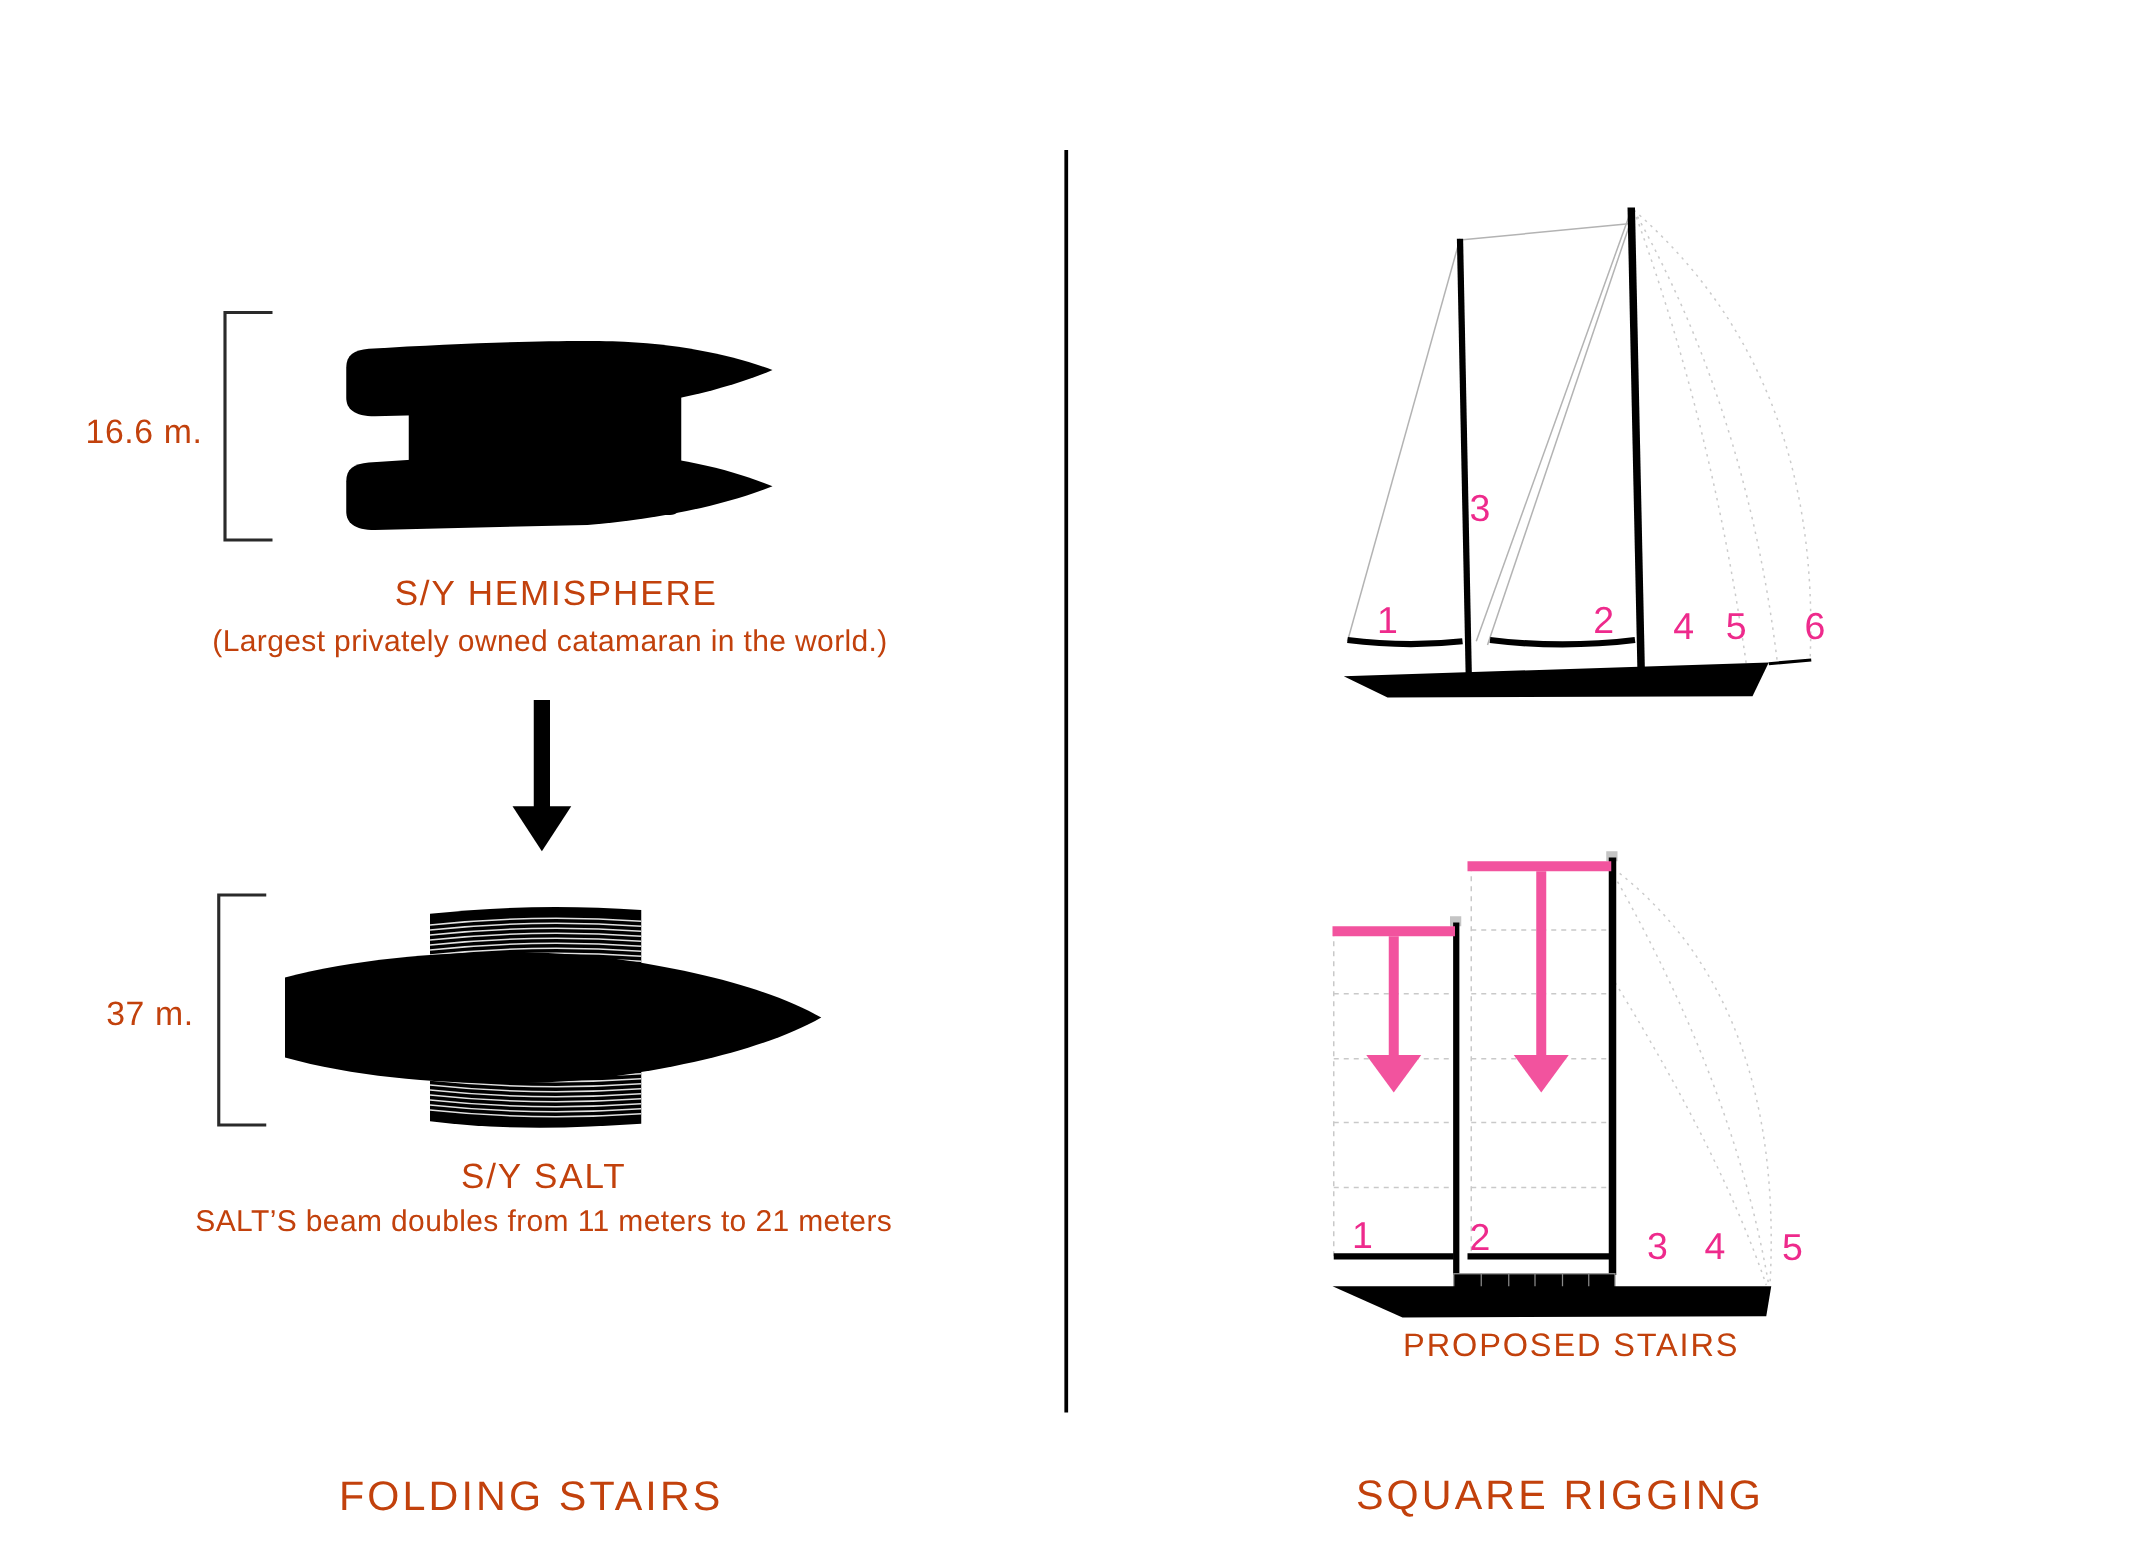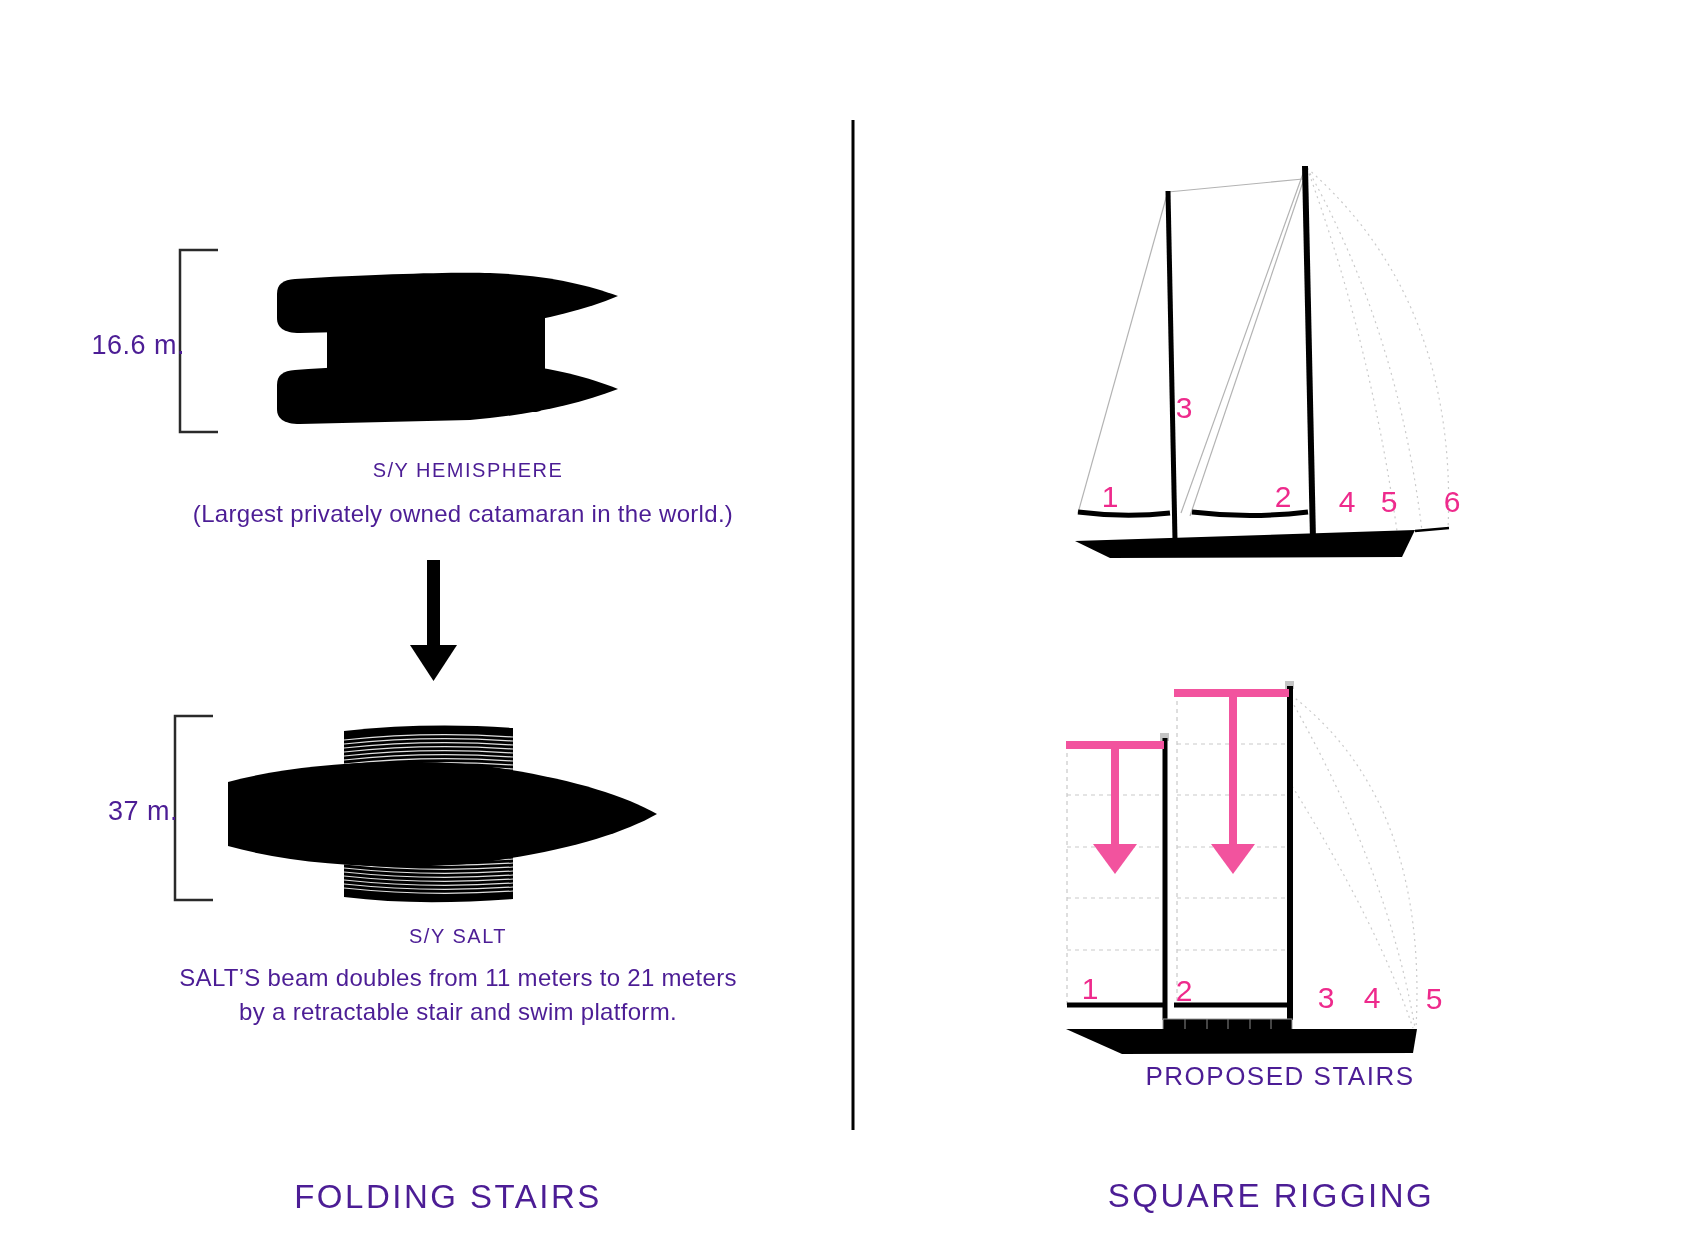--- a/index.html
+++ b/index.html
@@ -2,26 +2,26 @@
 <html><head>
 <meta charset="utf-8">
 <style>
   html,body{margin:0;padding:0;background:#ffffff;}
   #stage{
     position:relative;width:1705px;height:1250px;background:#ffffff;
     font-family:"Liberation Sans",sans-serif;overflow:hidden;
   }
   #art{position:absolute;left:0;top:0;}
   .lbl{
-    position:absolute;color:#4c1d95;white-space:nowrap;
-    font-family:"Liberation Sans",sans-serif;font-weight:400;margin-left:23px;
+    position:absolute;color:#c2410c;white-space:nowrap;
+    font-family:"Liberation Sans",sans-serif;font-weight:400;
   }
   .center{transform:translateX(-50%);}
   .rightal{transform:translateX(-100%);}
-  .name-title{font-size:20px;letter-spacing:1.5px;}
+  .name-title{font-size:28px;letter-spacing:1.5px;}
   .caption{font-size:24px;letter-spacing:0.3px;}
   .measure{font-size:27px;letter-spacing:0.5px;}
   .footer{font-size:33px;letter-spacing:2.5px;}
   .diagram-label{font-size:26px;letter-spacing:1.5px;}
   .sailnum{
     position:absolute;transform:translate(-50%,-50%);
     font-size:30px;color:#ee2a8c;font-weight:400;
   }
 </style>
 </head>
@@ -179,21 +179,20 @@
     </g>
   </svg>
 
   <div class="lbl measure rightal" style="left:162px;top:330px;">16.6 m.</div>
   <div class="lbl name-title center" style="left:445px;top:459px;">S/Y HEMISPHERE</div>
   <div class="lbl caption center" style="left:440px;top:500px;">(Largest privately owned catamaran in the world.)</div>
 
   <div class="lbl measure rightal" style="left:155px;top:796px;">37 m.</div>
   <div class="lbl name-title center" style="left:435px;top:925px;">S/Y SALT</div>
   <div class="lbl caption center" style="left:435px;top:964px;text-align:center;">SALT’S beam doubles from 11 meters to 21 meters</div>
-  <div class="lbl caption center" style="left:435px;top:998px;">by a retractable stair and swim platform.</div>
 
   <div class="lbl footer center" style="left:425px;top:1178px;">FOLDING STAIRS</div>
 
   <div class="lbl diagram-label center" style="left:1257px;top:1061px;">PROPOSED STAIRS</div>
   <div class="lbl footer center" style="left:1248px;top:1177px;">SQUARE RIGGING</div>
 
   <span class="sailnum" style="left:1110px;top:497px;">1</span>
   <span class="sailnum" style="left:1283px;top:497px;">2</span>
   <span class="sailnum" style="left:1184px;top:408px;">3</span>
   <span class="sailnum" style="left:1347px;top:502px;">4</span>

